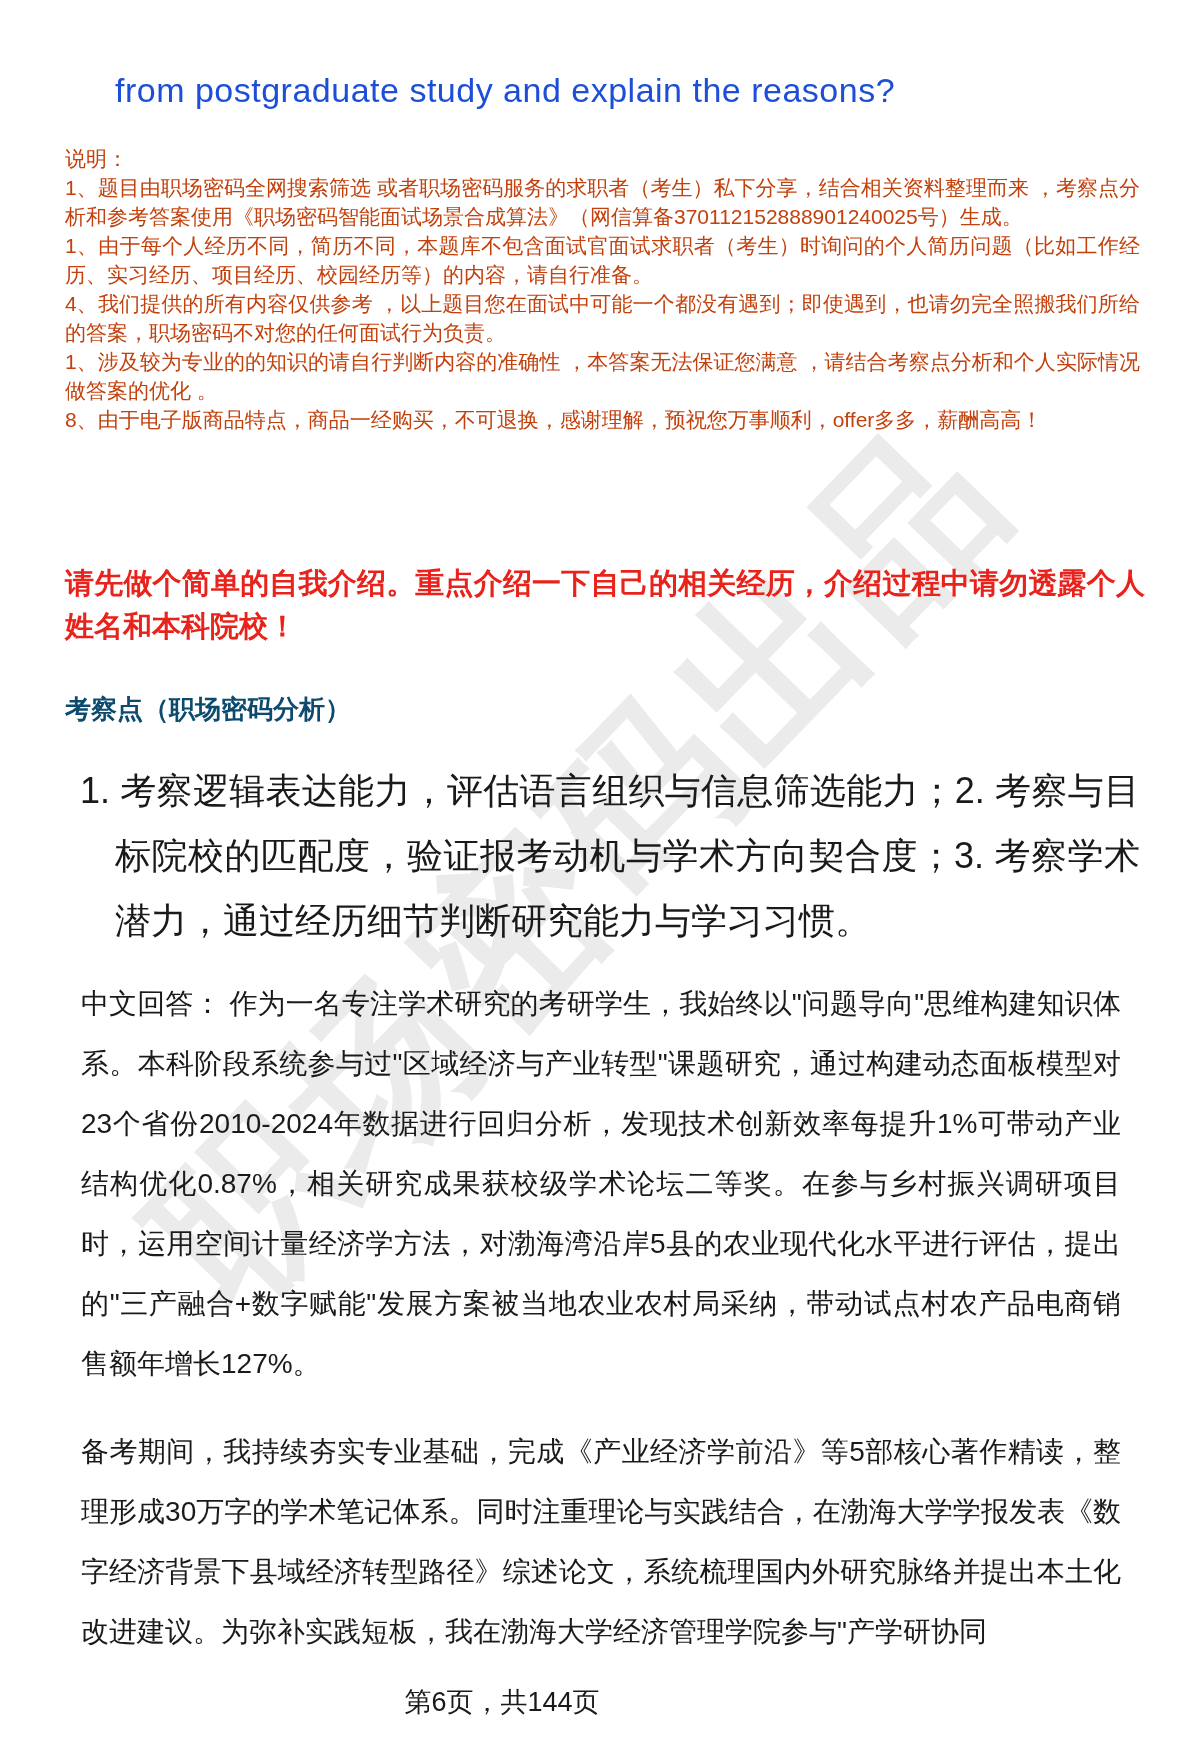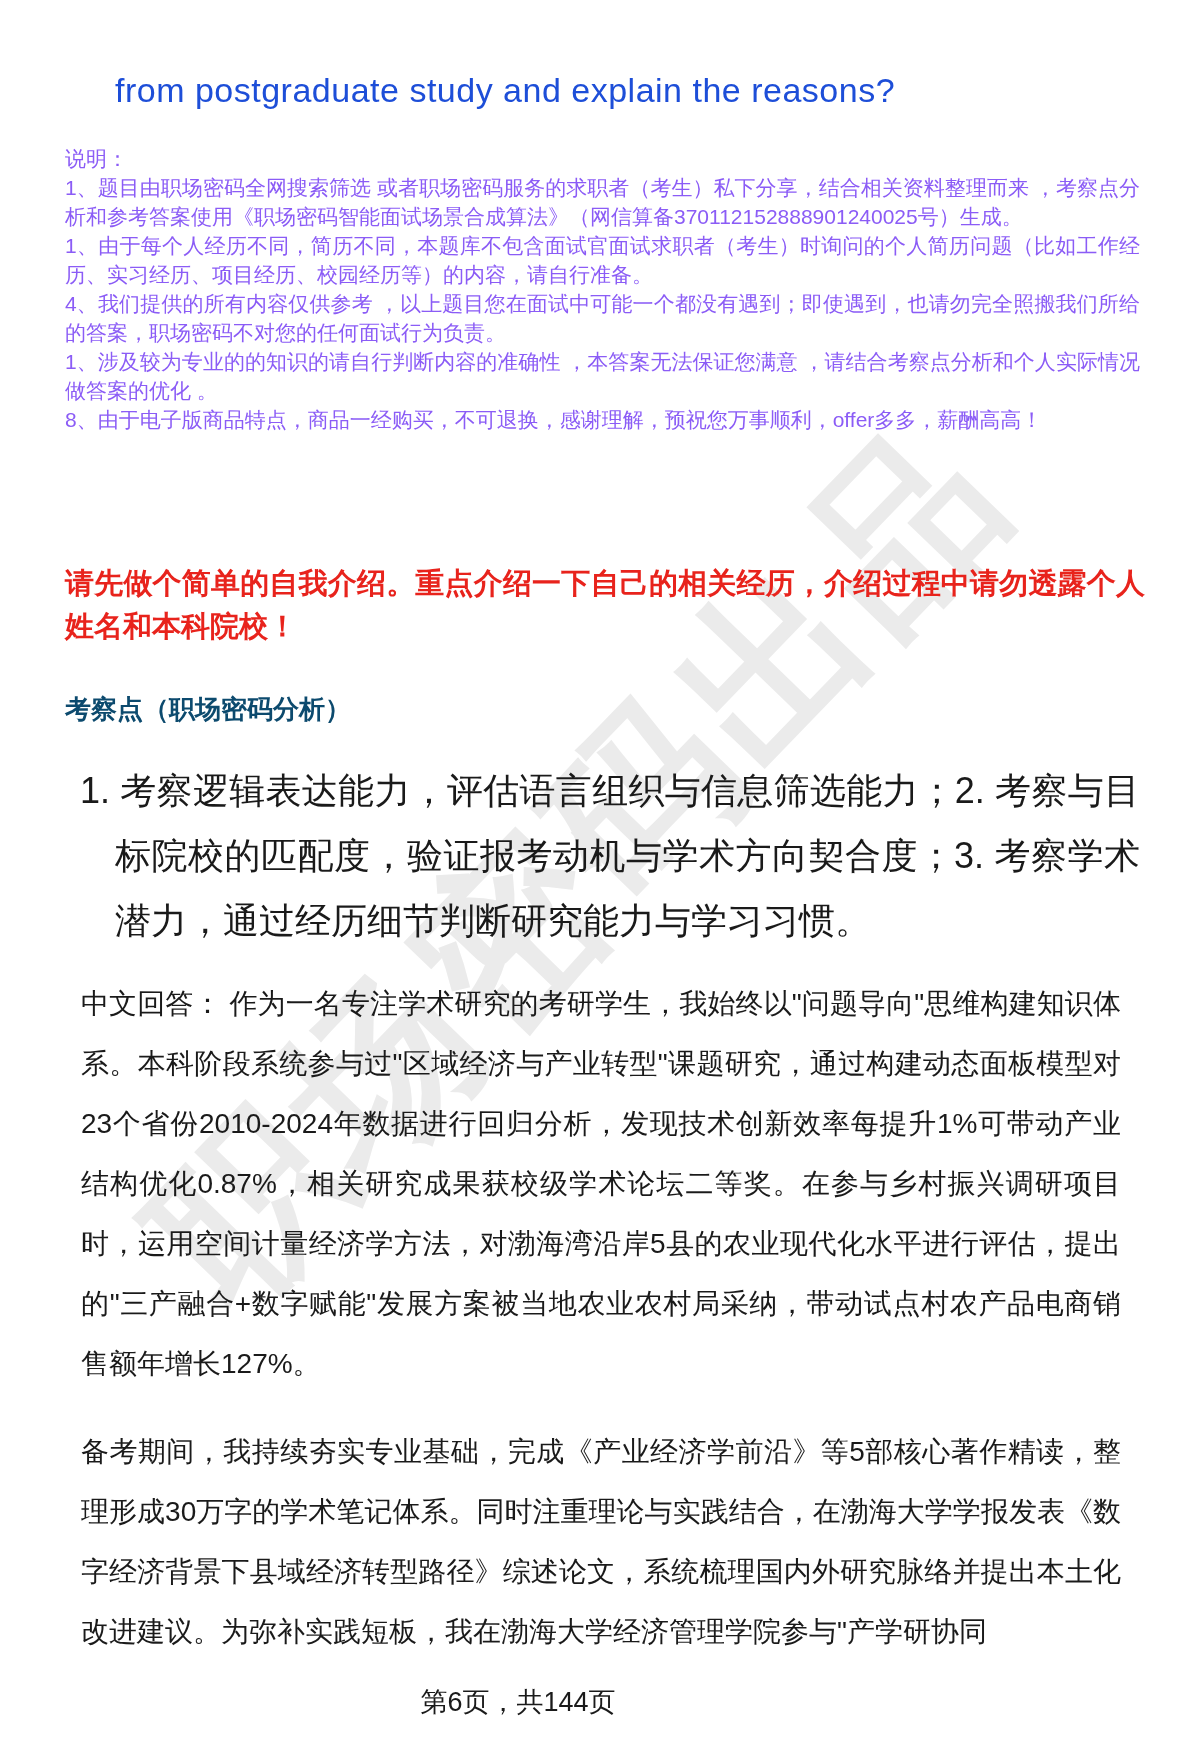--- a/index.html
+++ b/index.html
@@ -35,21 +35,21 @@
     color:#1d4ed8;
     letter-spacing:0.5px;
   }
   .notice{
     position:absolute;
     left:65px;
     top:144px;
     width:1075px;
     font-size:21px;
     line-height:29px;
-    color:#8b5cf6;
+    color:#c2410c;
   }
   .notice p{margin:0;text-align:justify;}
   .question{
     position:absolute;
     left:65px;
     top:562px;
     width:1080px;
     font-size:29px;
     font-weight:700;
     line-height:43px;
@@ -83,21 +83,21 @@
     top:958px;
     width:1072px;
     font-size:28px;
     line-height:60px;
     color:#1a1a1a;
   }
   .answer p{margin:16px;text-align:justify;}
   .answer p + p{margin-top:28px;}
   .footer{
     position:absolute;
-    left:16px;
+    left:0;
     top:1684px;
     width:1004px;
     text-align:center;
     font-size:27px;
     color:#1a1a1a;
   }
 </style>
 </head>
 <body>
 

